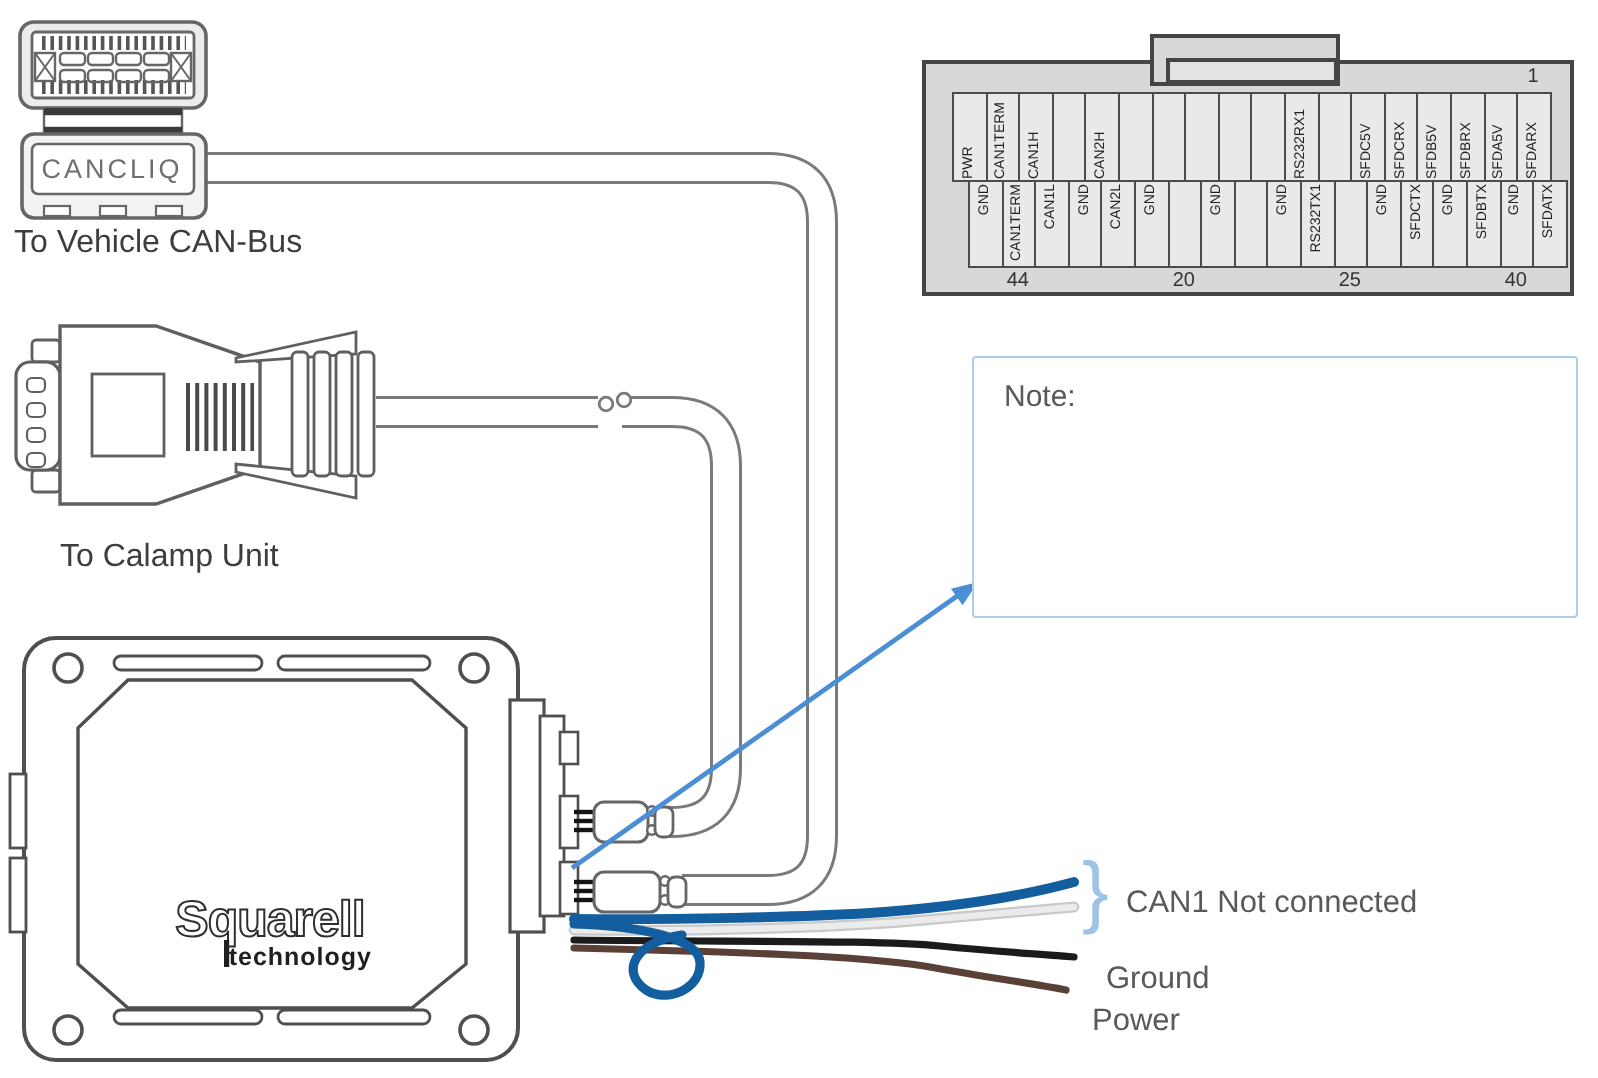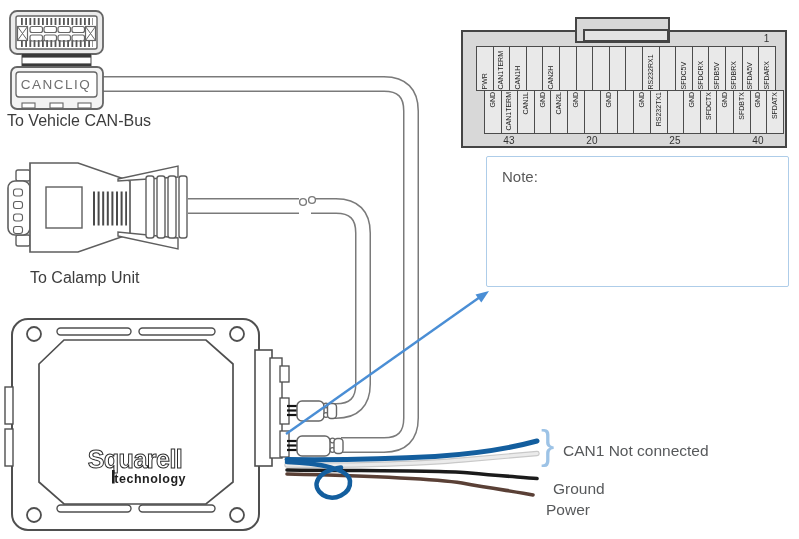--- a/index.html
+++ b/index.html
@@ -34,21 +34,21 @@
   }
   #pinout .vlab.anchor-bottom{text-align:left;}
   #pinout .vlab.anchor-top{text-align:right;}
   #pinout .pnum{
     position:absolute;width:22px;text-align:center;
     font-size:10px;color:#333;z-index:1;
   }
 
   
   #note-box{
-    position:absolute;left:486px;top:156px;width:303px;height:131px;
+    position:absolute;left:486px;top:178px;width:303px;height:131px;
     border:1.5px solid #aecde9;border-radius:2px;background:#ffffff;
     box-sizing:border-box;padding:9px 15px;color:#595959;
     font-size:15px;line-height:21px;z-index:4;
   }
 </style>
 </head>
 <body>
 <div id="stage">
 
 <svg width="799" height="539" viewBox="0 0 799 539">
@@ -287,21 +287,21 @@
         <div class="vlab anchor-top" style="width: 40px;">SFDBTX</div>
       </div>
       <div class="pin-cell" style="left: 286.6px; top: 58px; width: 17.6px; height: 44px;">
         <div class="vlab anchor-top" style="width: 40px;">GND</div>
       </div>
       <div class="pin-cell" style="left: 303.2px; top: 58px; width: 17.6px; height: 44px;">
         <div class="vlab anchor-top" style="width: 40px;">SFDATX</div>
       </div>
       <div class="pnum" style="left: 60.1px; top: 15px; text-decoration: underline;">15</div>
       <div class="pnum" style="left: 292.5px; top: 1px;">1</div>
-      <div class="pnum" style="left: 34.9px; top: 103px;">43</div>
+      <div class="pnum" style="left: 34.9px; top: 103px;">44</div>
       <div class="pnum" style="left: 117.9px; top: 103px;">20</div>
       <div class="pnum" style="left: 200.9px; top: 103px;">25</div>
       <div class="pnum" style="left: 283.9px; top: 103px;">40</div>
     </div>
 
 <div id="note-box">
   <div>Note:</div>
 </div>
 
 </div>

